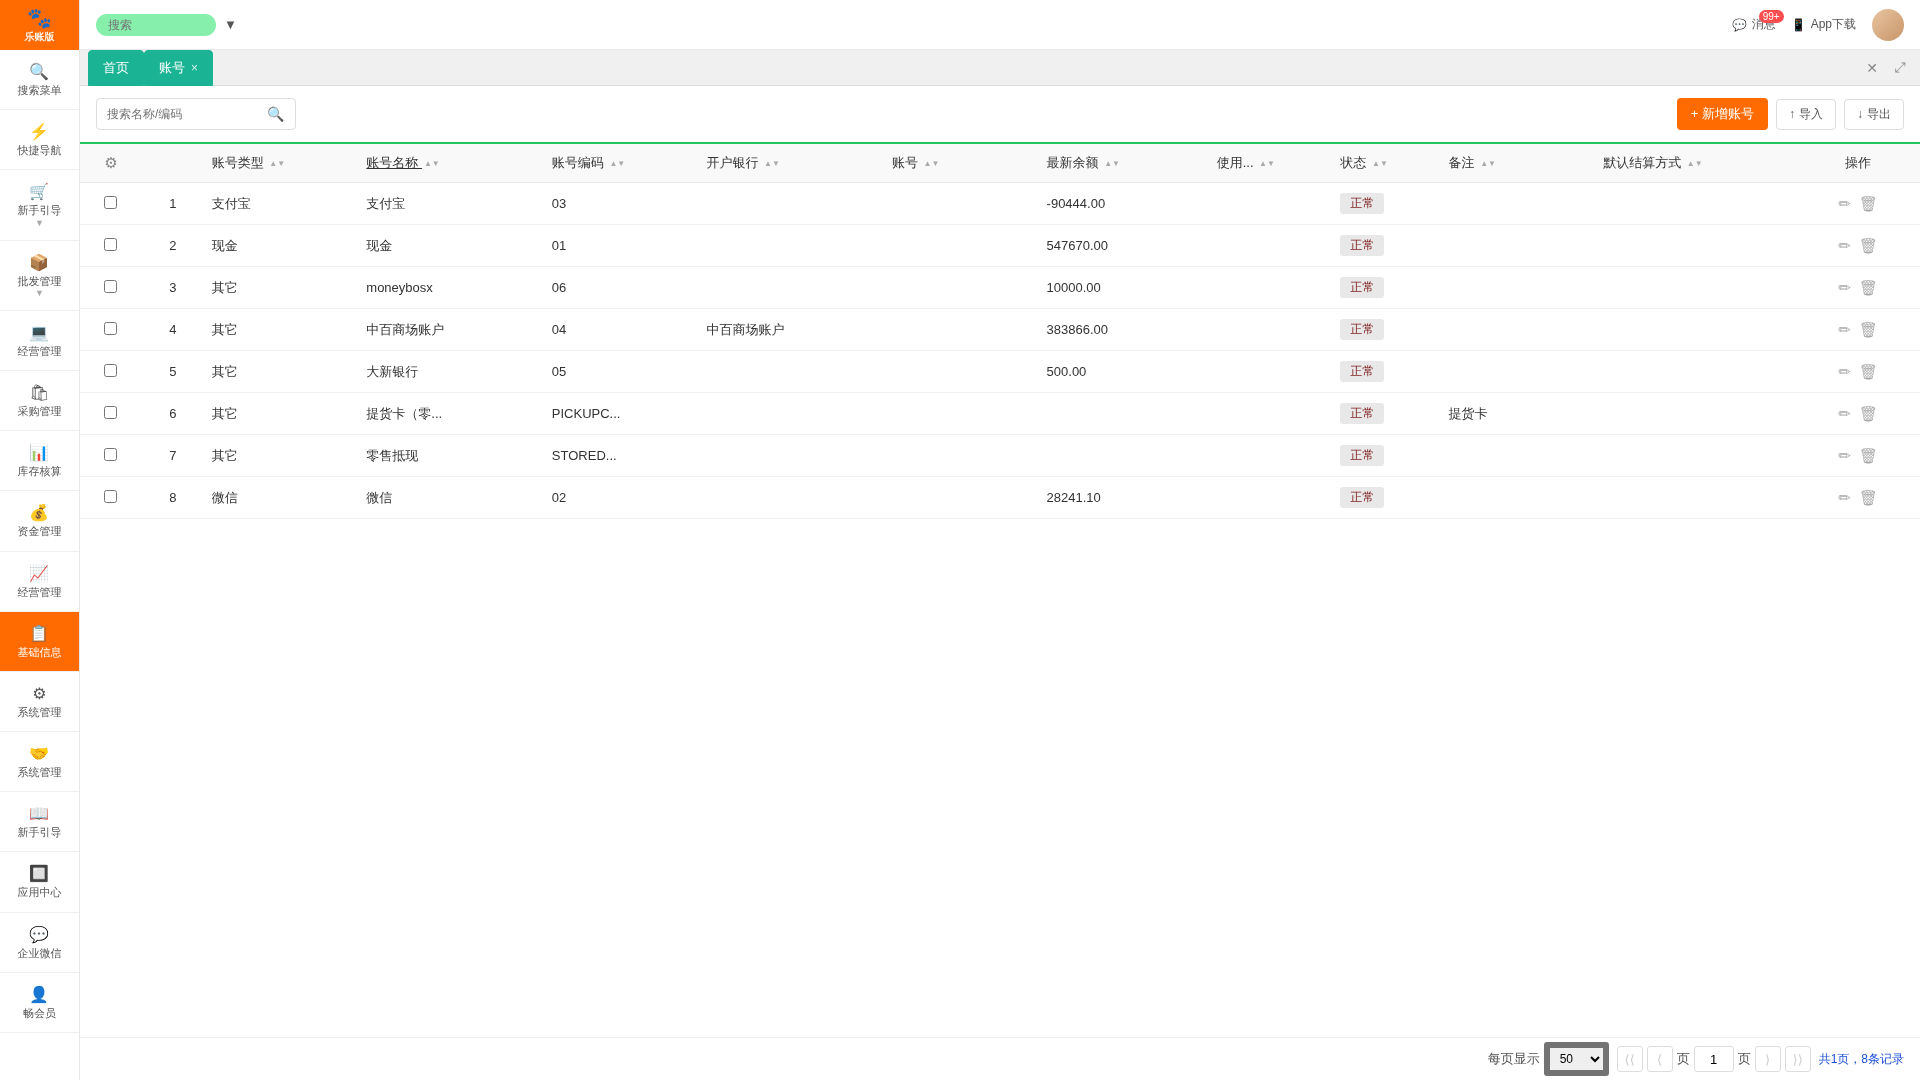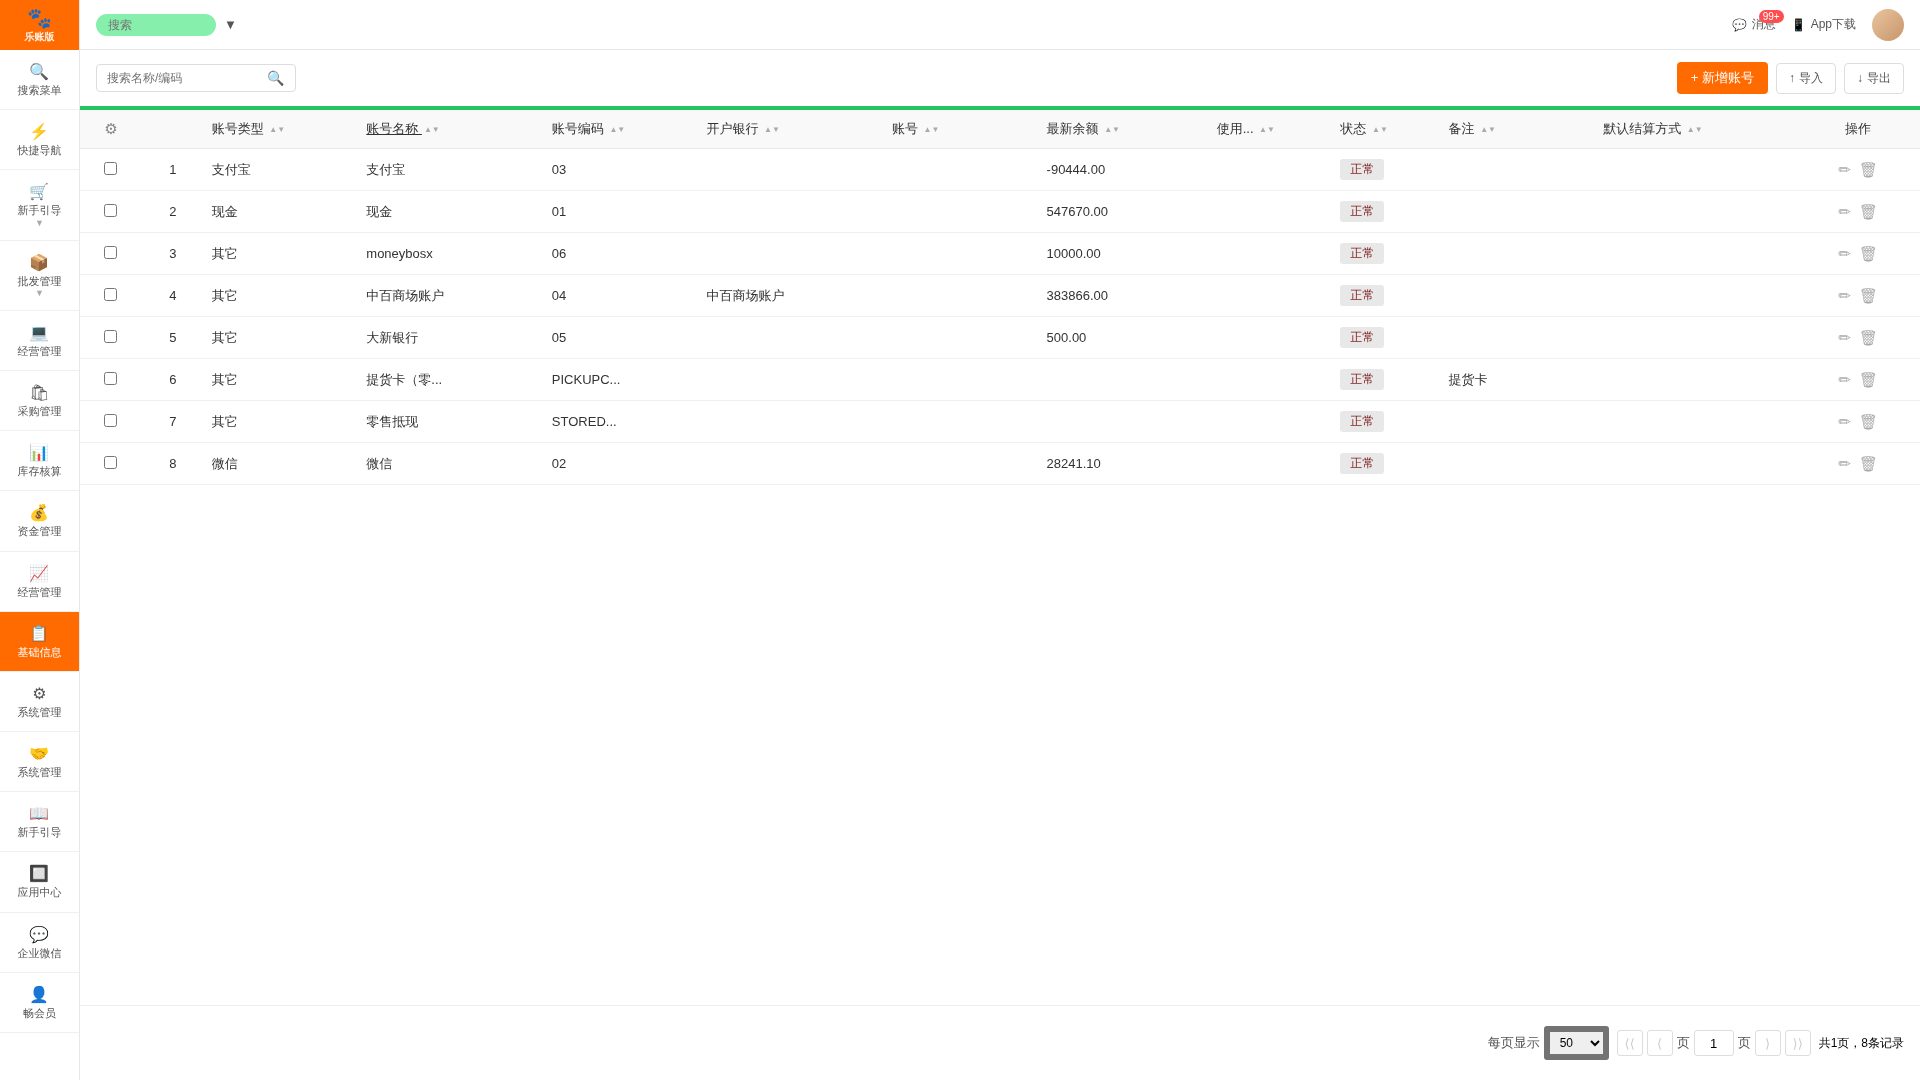--- a/index.html
+++ b/index.html
@@ -205,24 +205,23 @@
       flex: 1;
       display: flex;
       flex-direction: column;
       overflow: hidden;
       background: #fff;
     }
 
     
     .content-toolbar {
       display: flex;
-      align-items: center;
       justify-content: space-between;
       padding: 12px 16px;
-      border-bottom: 4px solid #22c55e;
+      border-bottom: 2px solid #22c55e;
       flex-shrink: 0;
     }
     .search-box {
       display: flex;
       align-items: center;
       border: 1px solid #ddd;
       border-radius: 4px;
       padding: 5px 10px;
       gap: 6px;
       background: #fff;
@@ -344,21 +343,21 @@
       cursor: pointer;
       color: #aaa;
       font-size: 15px;
     }
 
     
     .pagination {
       display: flex;
       align-items: center;
       justify-content: flex-end;
-      padding: 20px 16px;
+      padding: 4px 16px;
       border-top: 1px solid #eee;
       gap: 8px;
       flex-shrink: 0;
       font-size: 13px;
       color: #555;
     }
     .page-size-select {
       display: flex;
       align-items: center;
       gap: 4px;
@@ -396,21 +395,21 @@
     }
     .page-input input {
       width: 40px;
       height: 26px;
       border: 1px solid #ddd;
       border-radius: 3px;
       text-align: center;
       outline: none;
       font-size: 13px;
     }
-    .total-info { color: #000000; font-size: 12px; }
+    .total-info { color: #1d4ed8; font-size: 12px; }
 
     
     .gear-icon { font-size: 15px; color: #888; cursor: pointer; }
   </style>
 </head>
 <body>
 
 <div class="sidebar">
   <div class="sidebar-logo">
     <span class="logo-icon">🐾</span>
@@ -504,20 +503,33 @@
         <span class="badge">99+</span>
       </div>
       <div class="topbar-app">
         <span>📱</span>
         <span>App下载</span>
       </div>
       <div class="topbar-avatar"></div>
     </div>
   </div>
 
+  <div class="tabbar">
+    <div class="tab home active">
+      <span>首页</span>
+    </div>
+    <div class="tab" style="background:#1ab394;color:#fff;border-color:#1ab394;">
+      <span>账号</span>
+      <span class="tab-close">×</span>
+    </div>
+    <div class="tab-actions">
+      <div class="tab-action-btn">✕</div>
+      <div class="tab-action-btn">⤢</div>
+    </div>
+  </div>
 
   <div class="page-content">
 
     <div class="content-toolbar">
       <div class="search-box">
         <input type="text" placeholder="搜索名称/编码" style="">
         <span class="search-icon">🔍</span>
       </div>
       <div class="toolbar-actions">
         <button class="btn-add">+ 新增账号</button>

